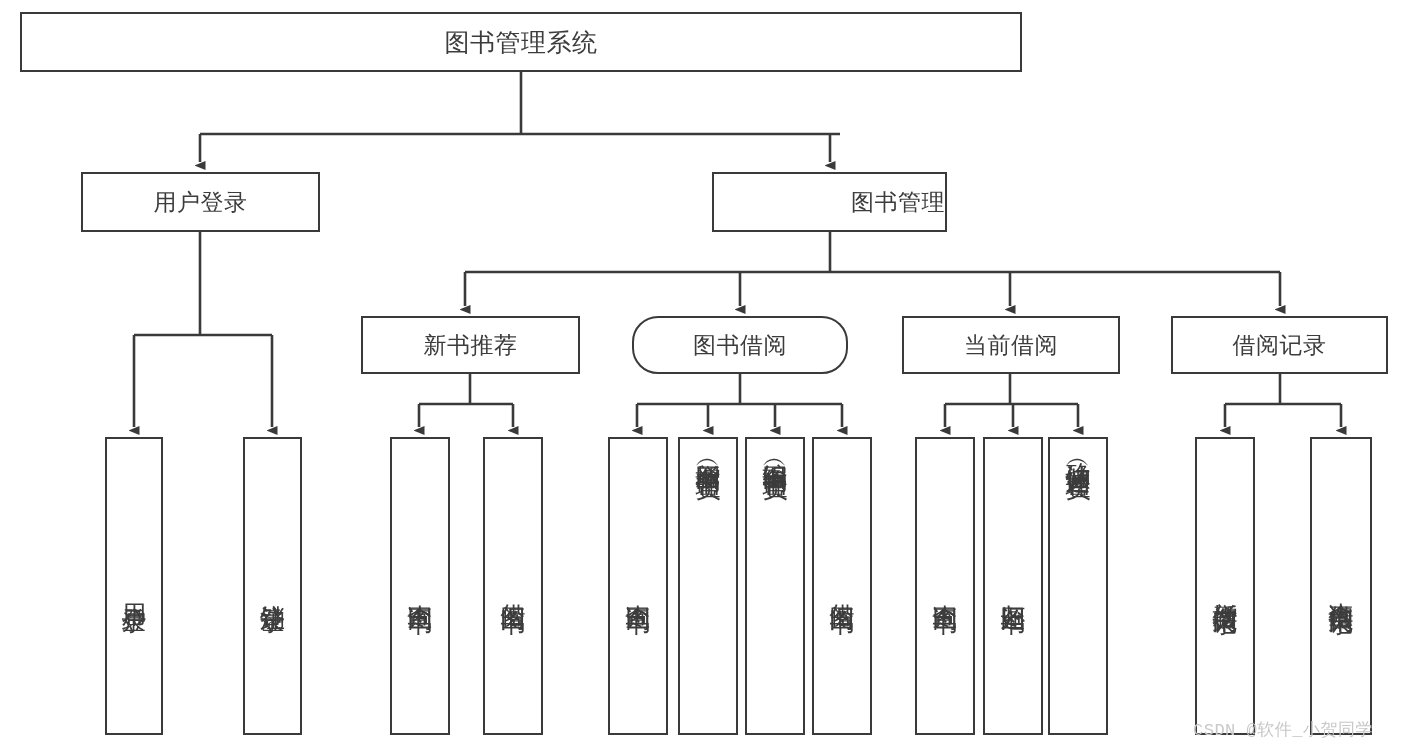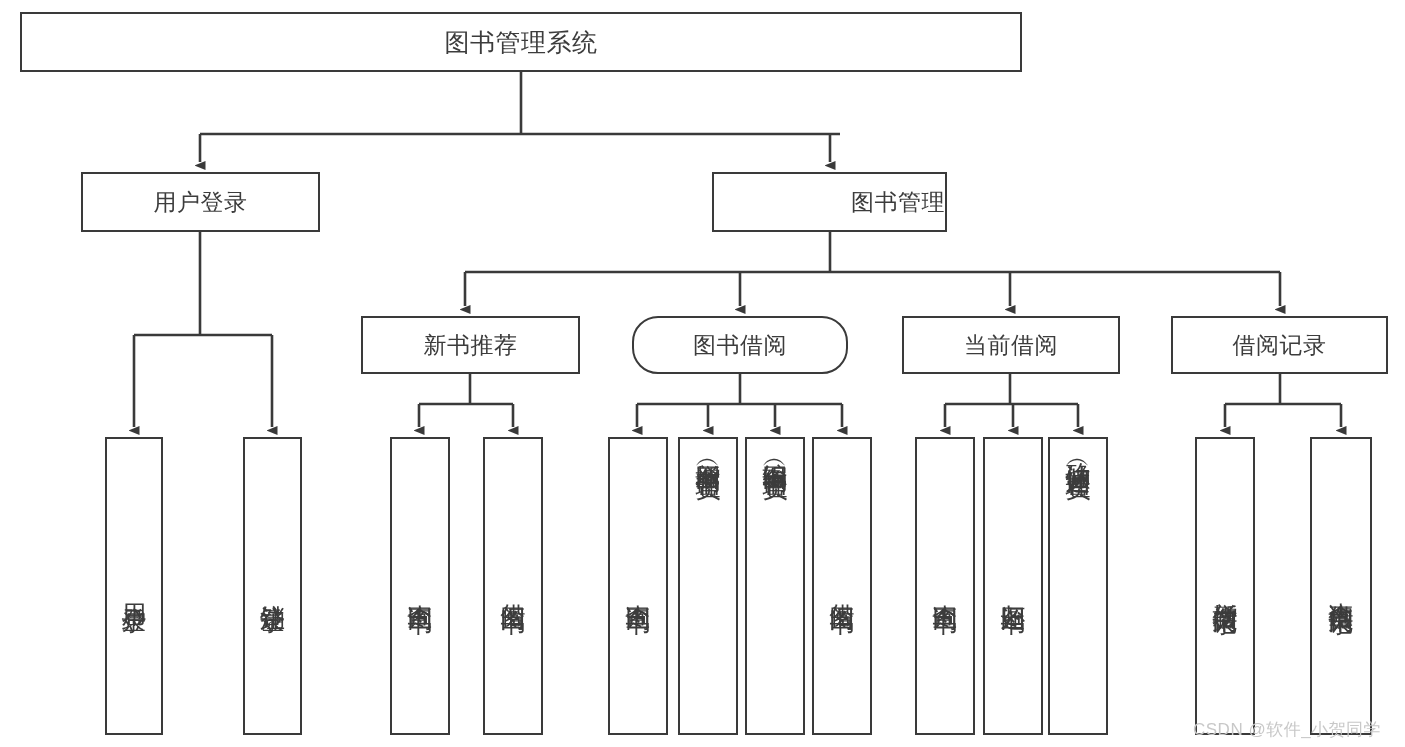--- a/index.html
+++ b/index.html
@@ -186,15 +186,15 @@
   <div class="node vert" style="left:1048px; top:437px; width:60px; height:298px;">
     <span class="lbl">确认归还（管理员）</span>
   </div>
   <div class="node vert mid" style="left:1195px; top:437px; width:60px; height:298px;">
     <span class="lbl">新增借阅记录</span>
   </div>
   <div class="node vert mid" style="left:1310px; top:437px; width:62px; height:298px;">
     <span class="lbl">查询借阅记录</span>
   </div>
 
-  <div id="watermark" style="left:1193px; top:718px;">CSDN @软件_小贺同学</div>
+  <div id="watermark" style="left:1193px; top:718px;font-family:Liberation Mono, monospace;">CSDN @软件_小贺同学</div>
 
 </div>
 
 </body></html>

